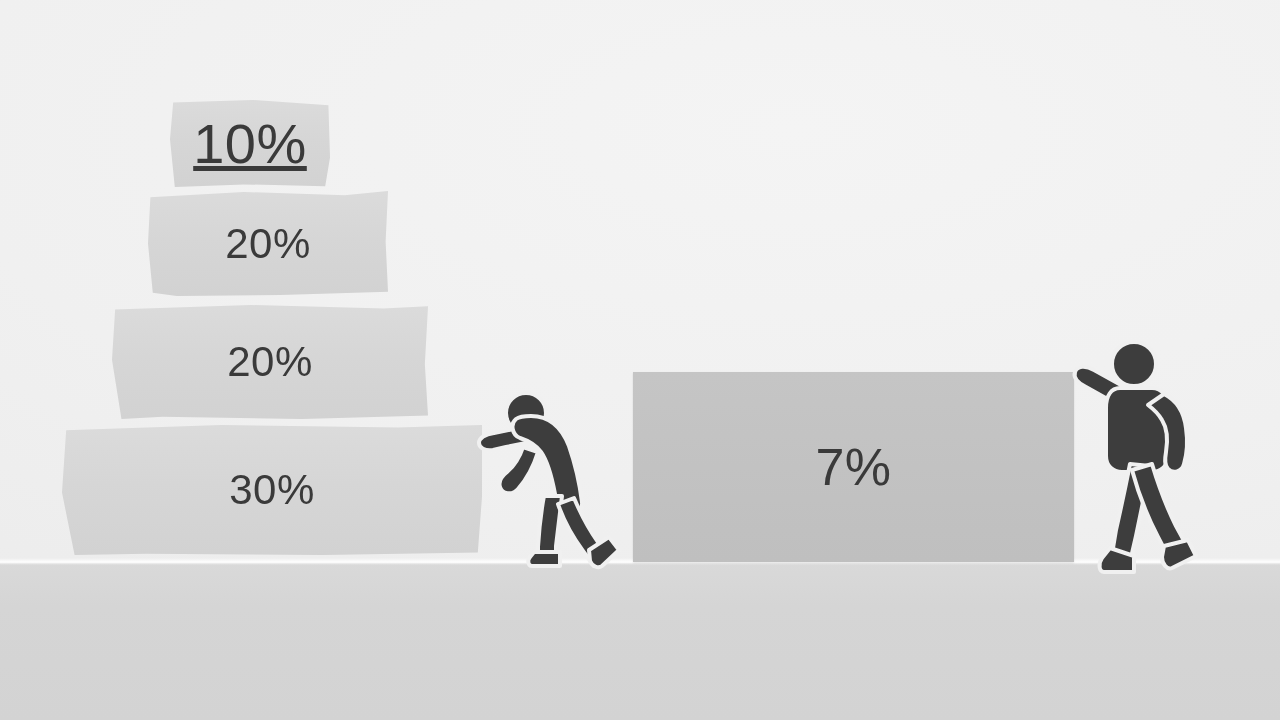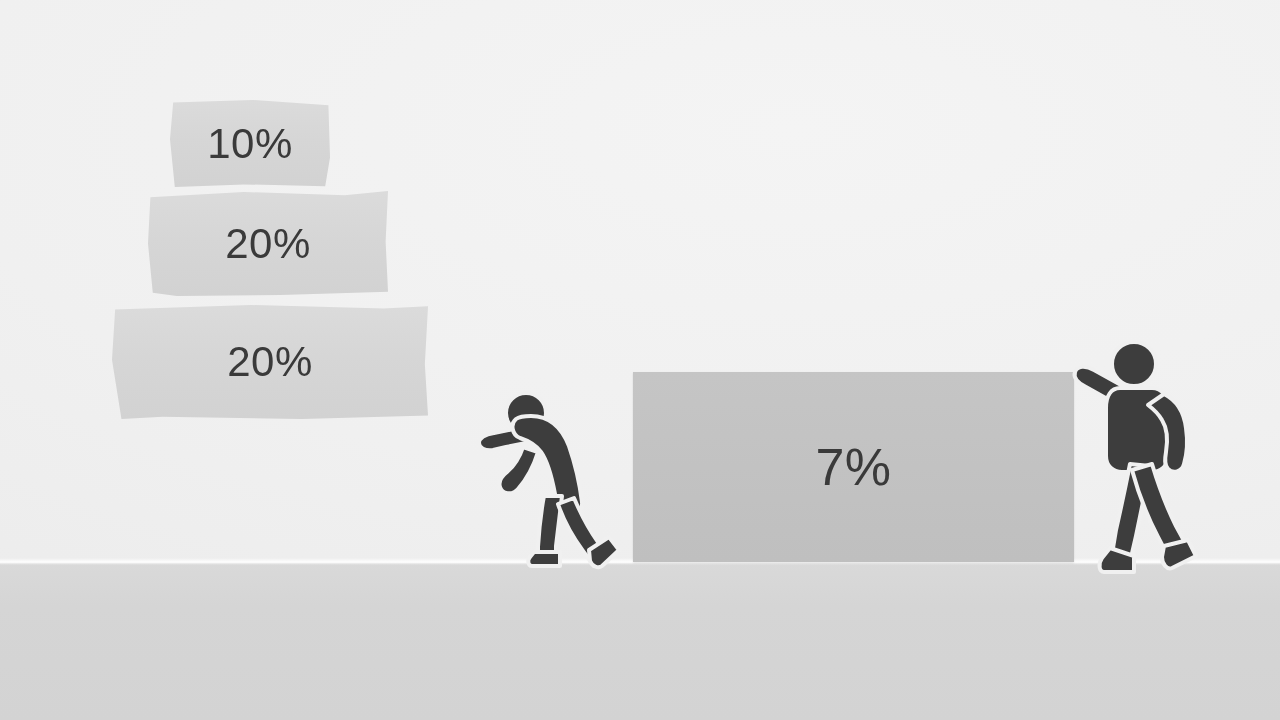--- a/index.html
+++ b/index.html
@@ -67,21 +67,21 @@
 
   .s1 { left:170px; top:100px;  width:160px; height:87px;
         clip-path: polygon(2% 3%, 52% 0%, 99% 6%, 100% 66%, 97% 99%, 46% 97%, 3% 100%, 0% 45%); }
   .s2 { left:148px; top:191px;  width:240px; height:105px;
         clip-path: polygon(1% 6%, 40% 1%, 82% 4%, 100% 0%, 99% 48%, 100% 96%, 55% 99%, 12% 100%, 2% 97%, 0% 50%); }
   .s3 { left:112px; top:305px;  width:316px; height:114px;
         clip-path: polygon(1% 4%, 44% 0%, 86% 3%, 100% 1%, 99% 52%, 100% 97%, 60% 100%, 16% 98%, 3% 100%, 0% 48%); }
   .s4 { left:62px;  top:425px;  width:420px; height:130px;
         clip-path: polygon(1% 4%, 38% 0%, 80% 2%, 100% 0%, 100% 55%, 99% 98%, 62% 100%, 20% 99%, 3% 100%, 0% 52%); }
 
-  .s1 .blk-label { font-size: 42px; }
+  .s1 .blk-label { font-size: 56px; text-decoration: underline; }
   .s2 .blk-label { font-size: 42px; }
   .s3 .blk-label { font-size: 42px; }
   .s4 .blk-label { font-size: 42px; }
 
   
   .big-blk {
     left: 633px;
     top: 372px;
     width: 441px;
     height: 190px;
@@ -96,20 +96,23 @@
 </style>
 </head>
 <body>
 
 <div id="scene">
 
   <div class="sky"></div>
   <div class="ground"></div>
   <div class="ground-hi"></div>
 
+  <div class="blk stack-blk s4">
+    <span class="blk-label">30%</span>
+  </div>
 
   <div class="blk stack-blk s3">
     <span class="blk-label">20%</span>
   </div>
 
   <div class="blk stack-blk s2">
     <span class="blk-label">20%</span>
   </div>
 
   <div class="blk stack-blk s1">

